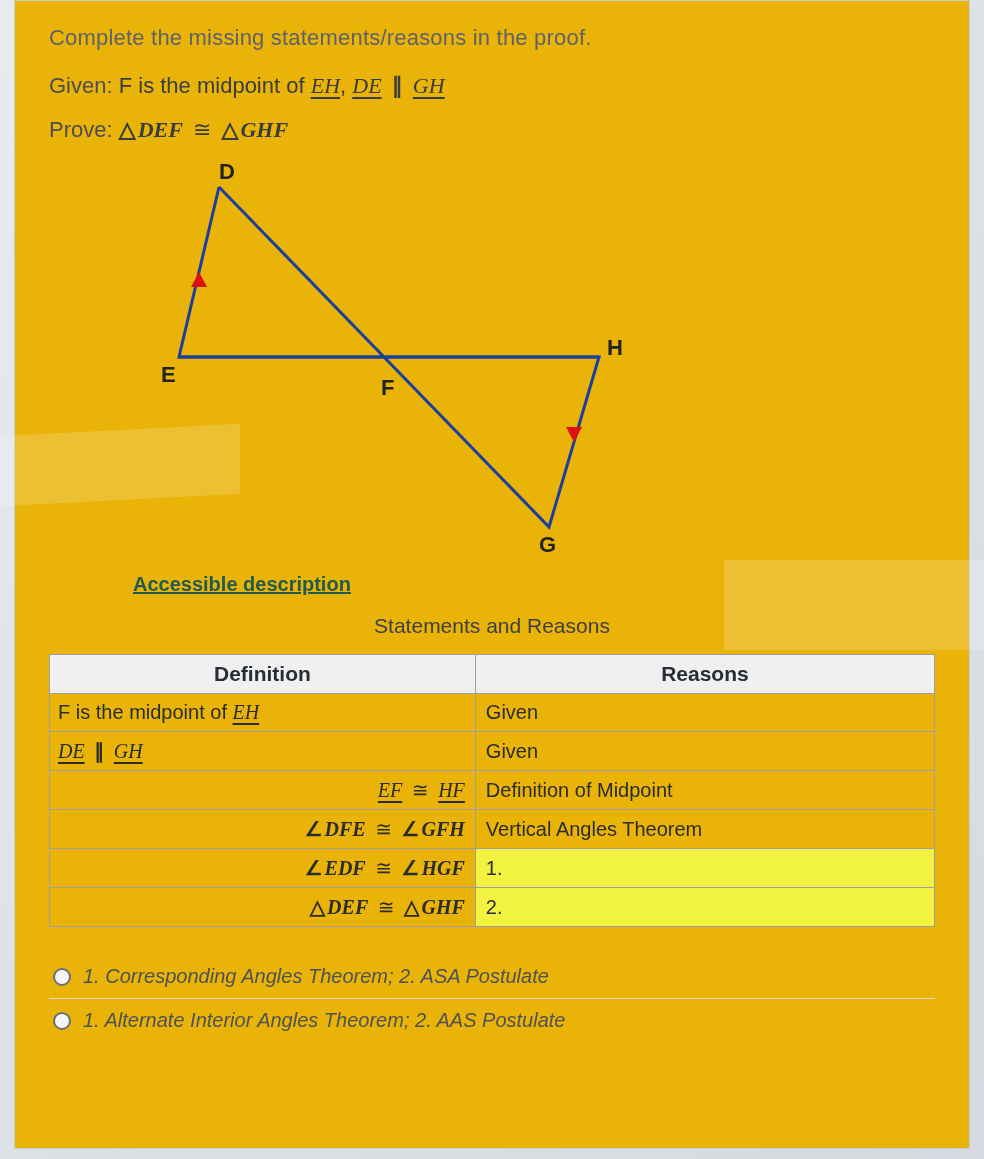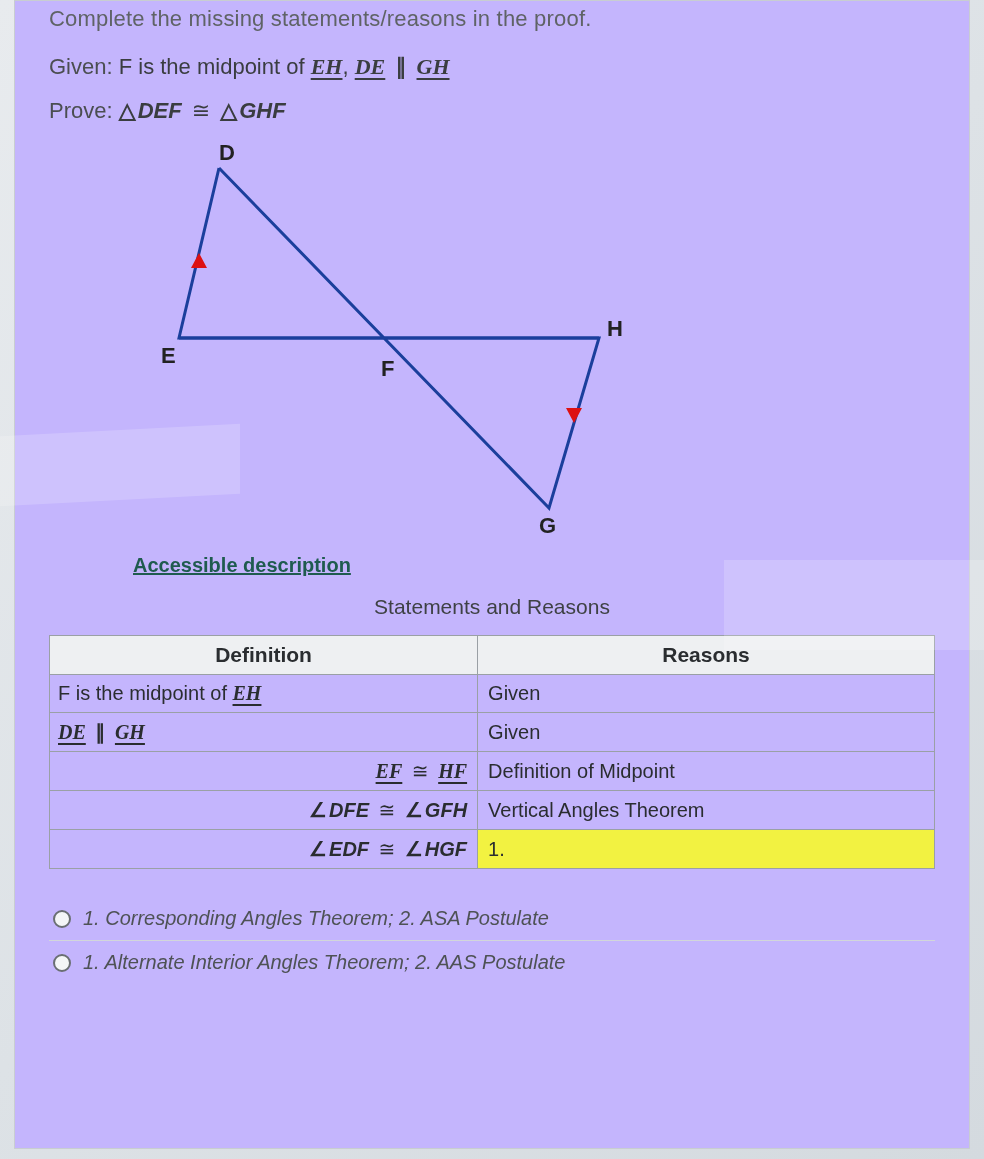--- a/index.html
+++ b/index.html
@@ -10,39 +10,39 @@
     height: 1159px;
     font-family: Arial, Helvetica, sans-serif;
     background: linear-gradient(135deg, #e8ebee 0%, #dde2e6 50%, #d4dadf 100%);
     color: #2a2d30;
     position: relative;
     overflow: hidden;
   }
   .sheet {
     position: absolute;
     left: 14px; right: 14px; top: 0; bottom: 10px;
-    background: #c4b5fd;
+    background: #eab308;
     border: 1px solid #c8cdd1;
-    padding: 5px 34px 18px 34px;
+    padding: 24px 34px 18px 34px;
   }
   .prompt {
     font-size: 22px;
     color: #5f6366;
     margin-bottom: 18px;
     letter-spacing: .2px;
   }
   .given-prove {
     font-size: 22px;
     color: #3a3d40;
     line-height: 1.55;
     margin-bottom: 10px;
   }
   .given-prove .lbl { color:#4b4e51; }
-  .u { text-decoration: underline; text-underline-offset: 4px; font-style: italic; font-family: "Times New Roman", serif; font-weight: bold; }
-  .mi { font-style: italic; font-family: Liberation Sans, sans-serif; font-weight: bold; }
+  .u { text-decoration: underline; text-underline-offset: 4px; font-style: italic; font-family: "Times New Roman", serif; font-weight: normal; }
+  .mi { font-style: italic; font-family: Liberation Serif, serif; font-weight: bold; }
   .tri::before { content:"\25B3"; font-style: normal; margin-right:2px;}
   .ang::before { content:"\2220"; font-style: normal; margin-right:2px;}
   .cong { padding: 0 4px; }
   .par { padding: 0 4px; font-weight: bold; }
   .figure {
     width: 560px; height: 400px;
     margin: 10px 0 4px 60px;
     position: relative;
   }
   .figure svg { width:100%; height:100%; }
@@ -167,20 +167,24 @@
         <td class="rsn">Definition of Midpoint</td>
       </tr>
       <tr>
         <td class="stmt"><span class="mi ang">DFE</span><span class="cong"> ≅ </span><span class="mi ang">GFH</span></td>
         <td class="rsn">Vertical Angles Theorem</td>
       </tr>
       <tr>
         <td class="stmt"><span class="mi ang">EDF</span><span class="cong"> ≅ </span><span class="mi ang">HGF</span></td>
         <td class="rsn hl">1.</td>
       </tr>
+      <tr>
+        <td class="stmt"><span class="mi tri">DEF</span><span class="cong"> ≅ </span><span class="mi tri">GHF</span></td>
+        <td class="rsn hl">2.</td>
+      </tr>
     </tbody>
   </table>
 
   <div class="options">
     <div class="opt">
       <span class="radio"></span>
       <span>1. Corresponding Angles Theorem; 2. ASA Postulate</span>
     </div>
     <div class="opt">
       <span class="radio"></span>

